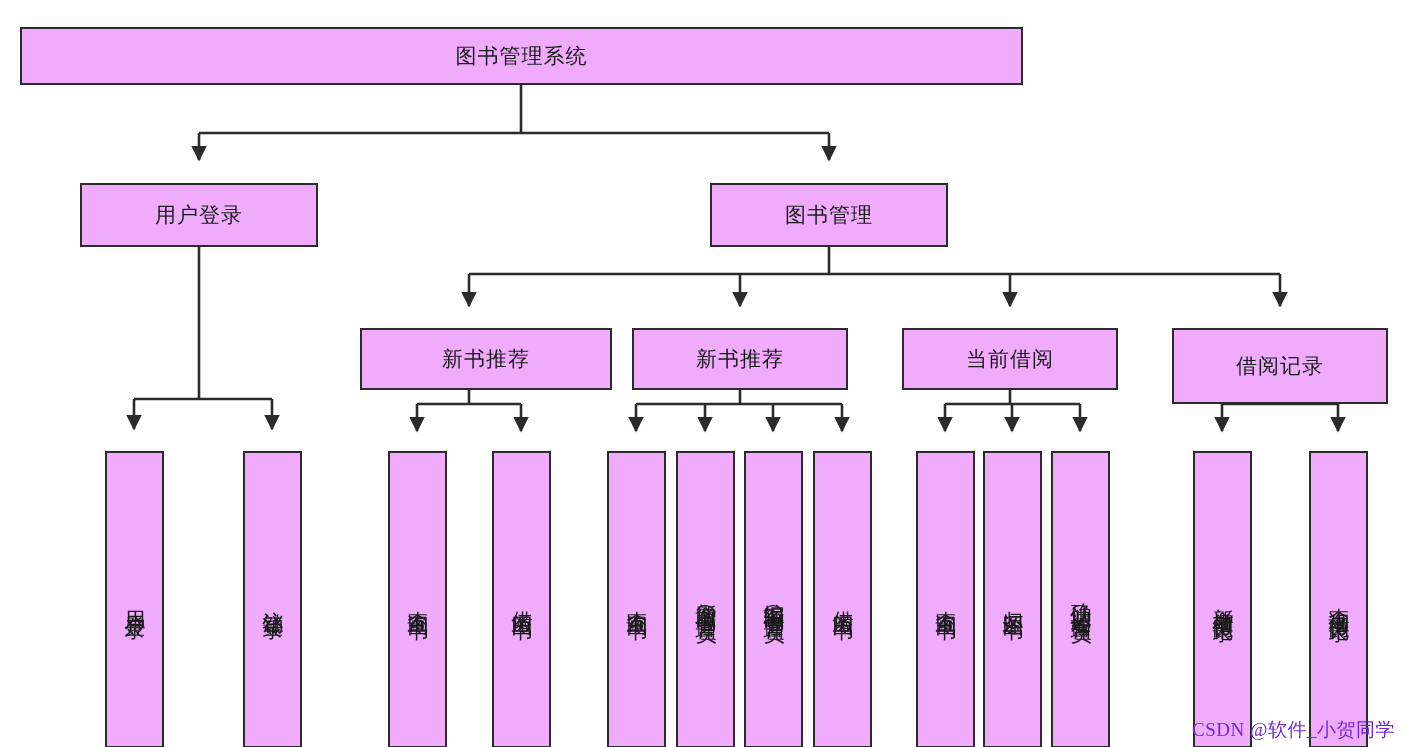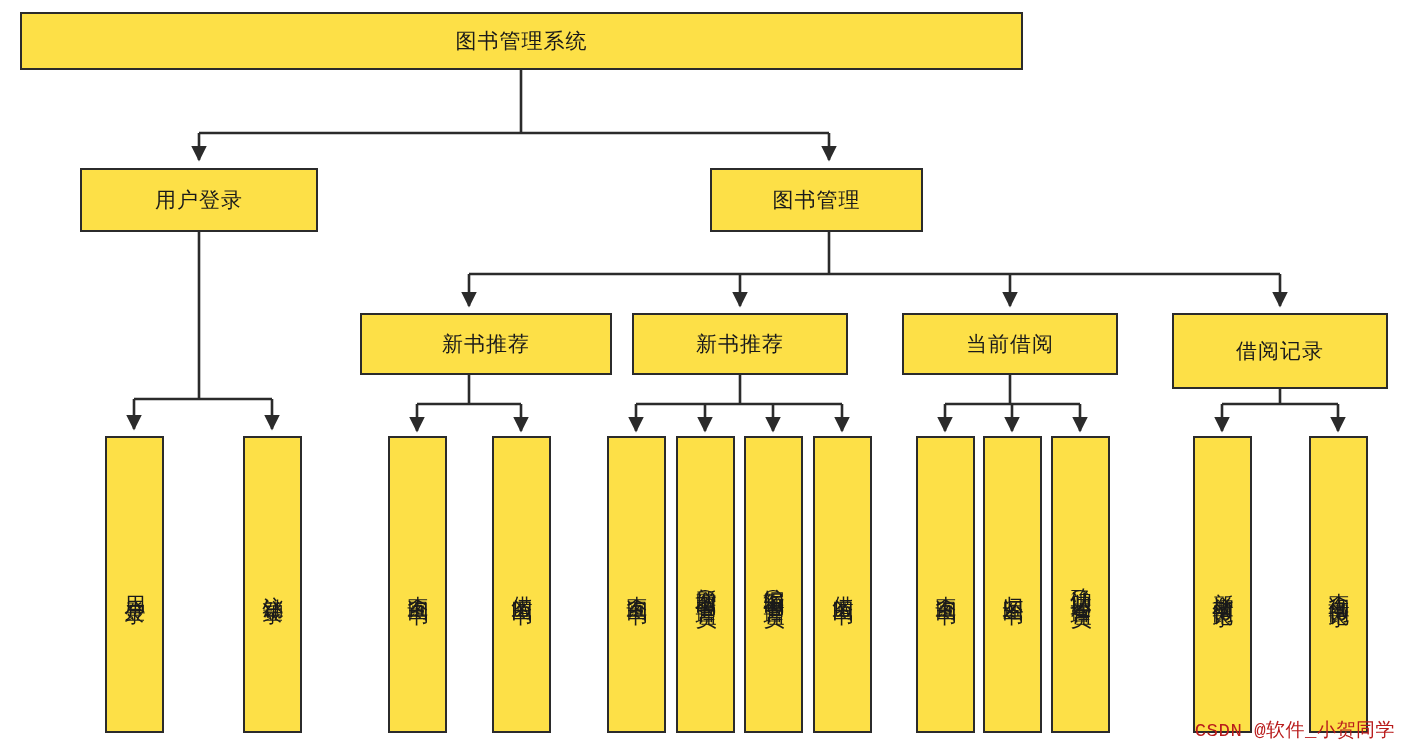--- a/index.html
+++ b/index.html
@@ -18,26 +18,27 @@
   #edges{
     position:absolute;
     left:0; top:0;
     width:1405px;
     height:747px;
     pointer-events:none;
   }
   .node{
     position:absolute;
     box-sizing:border-box;
-    background:#fde047;
+    background:#f0abfc;
     border:2px solid #2b2b2b;
     display:flex;
     align-items:center;
     justify-content:center;
     z-index:2;
+    margin-top:15px;
   }
   .node .label{
     font-size:21px;
     line-height:1.15;
     letter-spacing:1px;
     color:#1a1a1a;
     white-space:nowrap;
     text-align:center;
   }
   
@@ -53,25 +54,25 @@
     font-size:21px;
     letter-spacing:3px;
     line-height:1;
     white-space:nowrap;
   }
   #watermark{
     position:absolute;
     right:10px;
     bottom:4px;
     font-size:19px;
-    color:#b91c1c;
+    color:#6d28d9;
     letter-spacing:0.5px;
     z-index:5;
     white-space:nowrap;
-    font-family:Liberation Mono, monospace;
+    font-family:Liberation Serif, serif;
   }
 </style>
 </head>
 <body>
 
 <div id="canvas">
 
   <svg id="edges" viewBox="0 0 1405 747" width="1405" height="747" xmlns="http://www.w3.org/2000/svg">
     <defs>
       <marker id="arrow" viewBox="0 0 10 10" refX="9" refY="5" markerWidth="6" markerHeight="6" orient="auto-start-reverse">
@@ -123,21 +124,21 @@
   </svg>
 
   <div class="node" style="left:20px;top:12px;width:1003px;height:58px;">
     <span class="label">图书管理系统</span>
   </div>
 
   <div class="node" style="left:80px;top:168px;width:238px;height:64px;">
     <span class="label">用户登录</span>
   </div>
 
-  <div class="node" style="left:710px;top:168px;width:213px;height:64px;">
+  <div class="node" style="left:710px;top:168px;width:238px;height:64px;">
     <span class="label">图书管理</span>
   </div>
 
   <div class="node" style="left:360px;top:313px;width:252px;height:62px;">
     <span class="label">新书推荐</span>
   </div>
 
   <div class="node" style="left:632px;top:313px;width:216px;height:62px;">
     <span class="label">新书推荐</span>
   </div>

